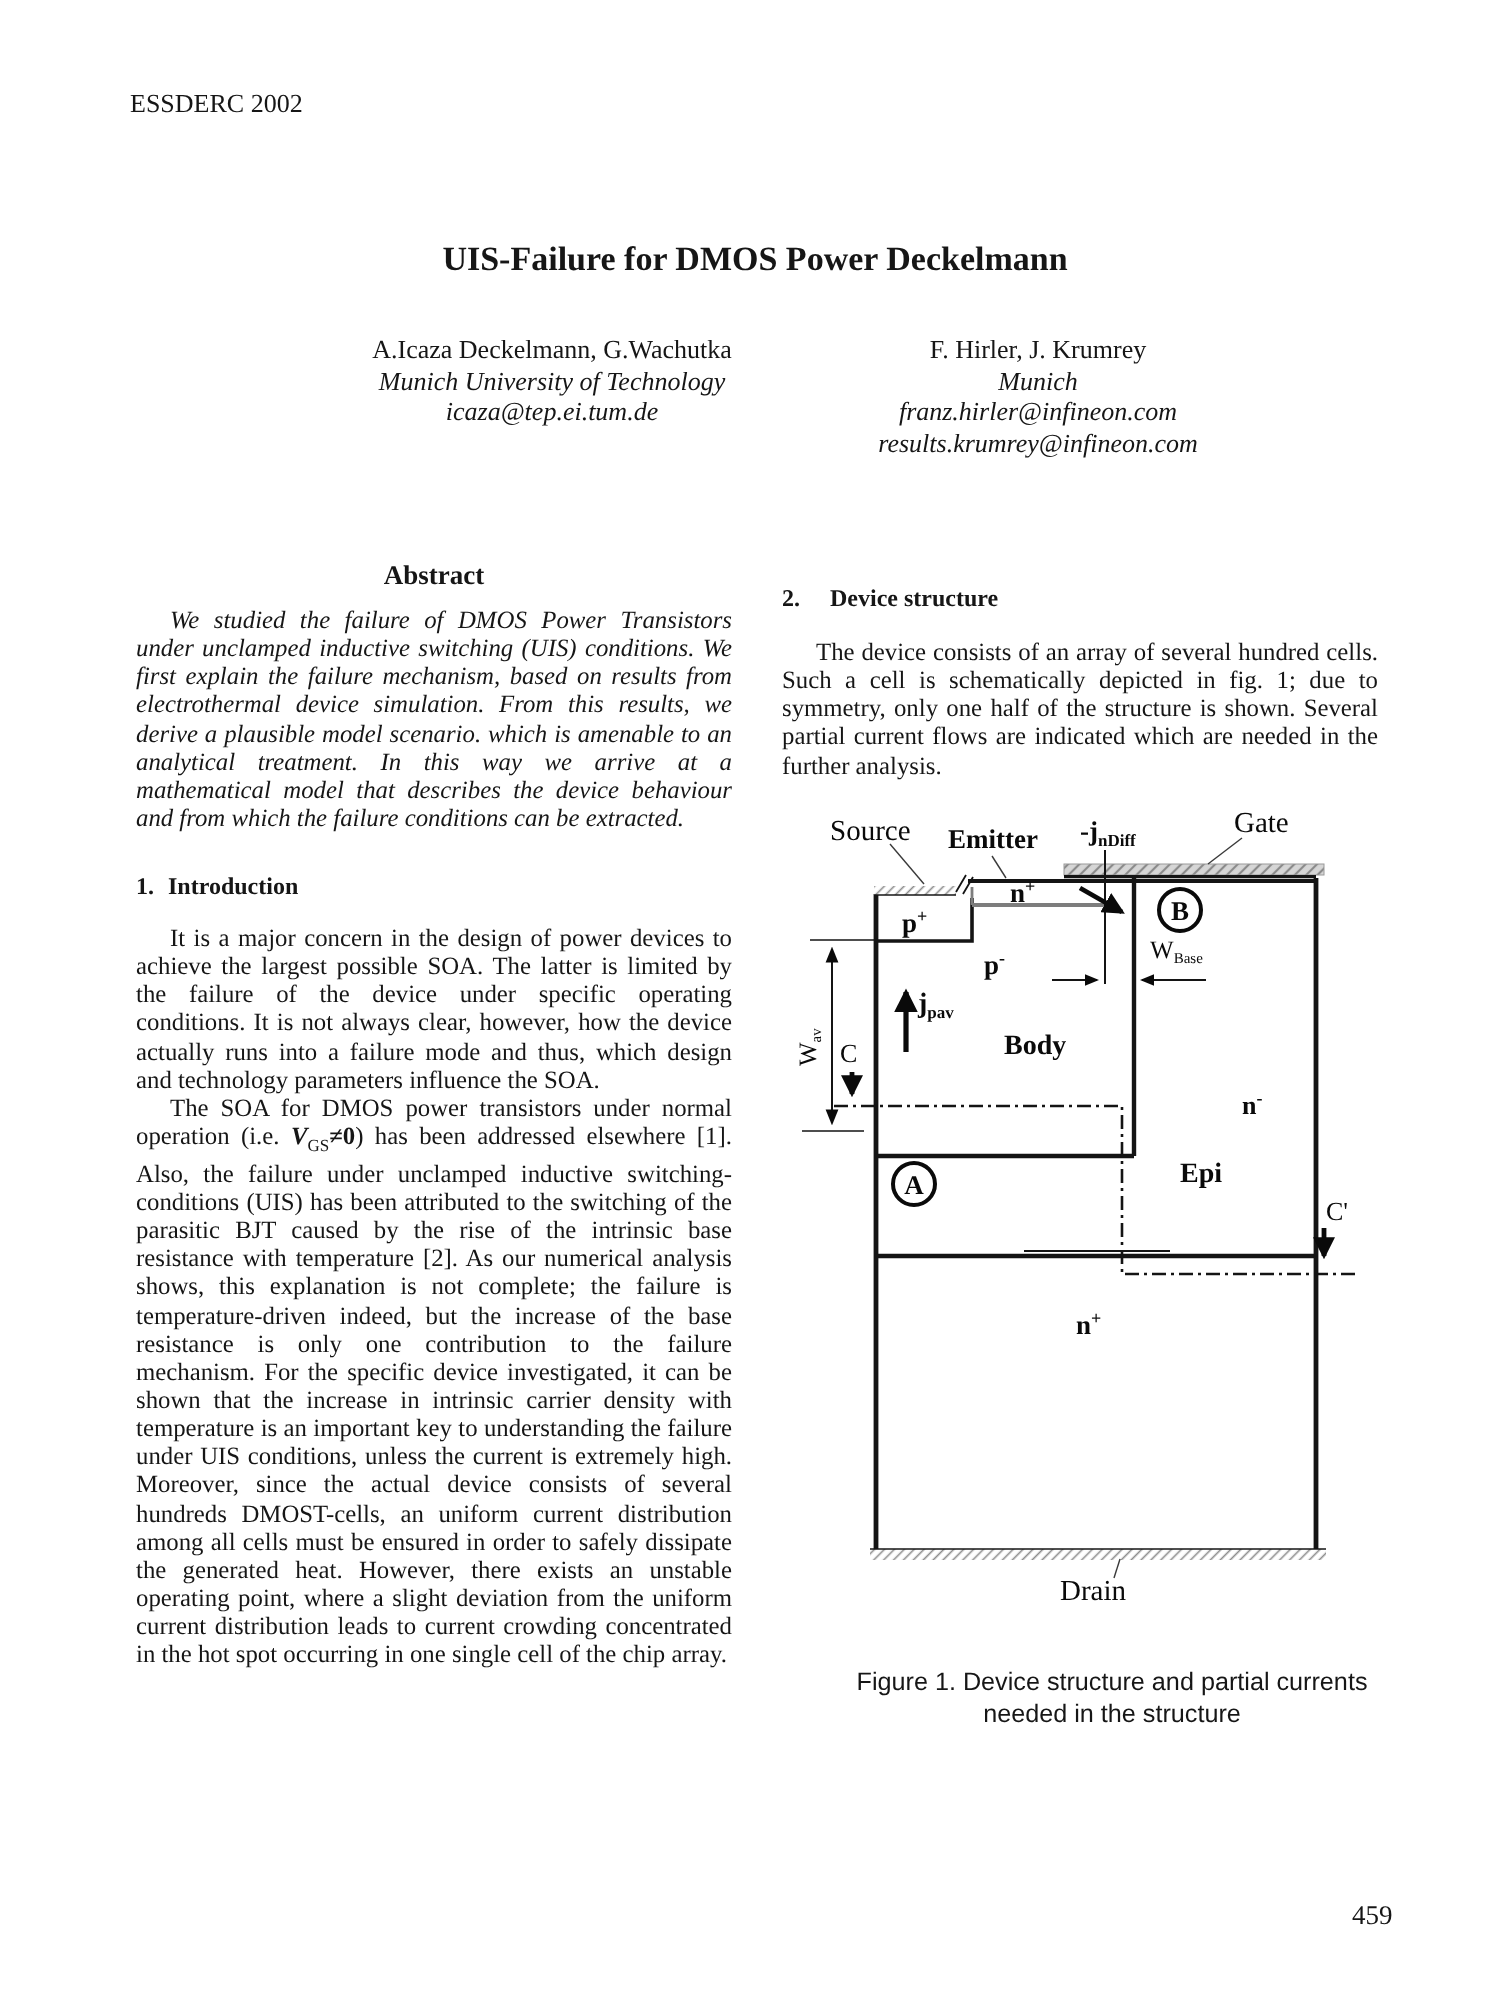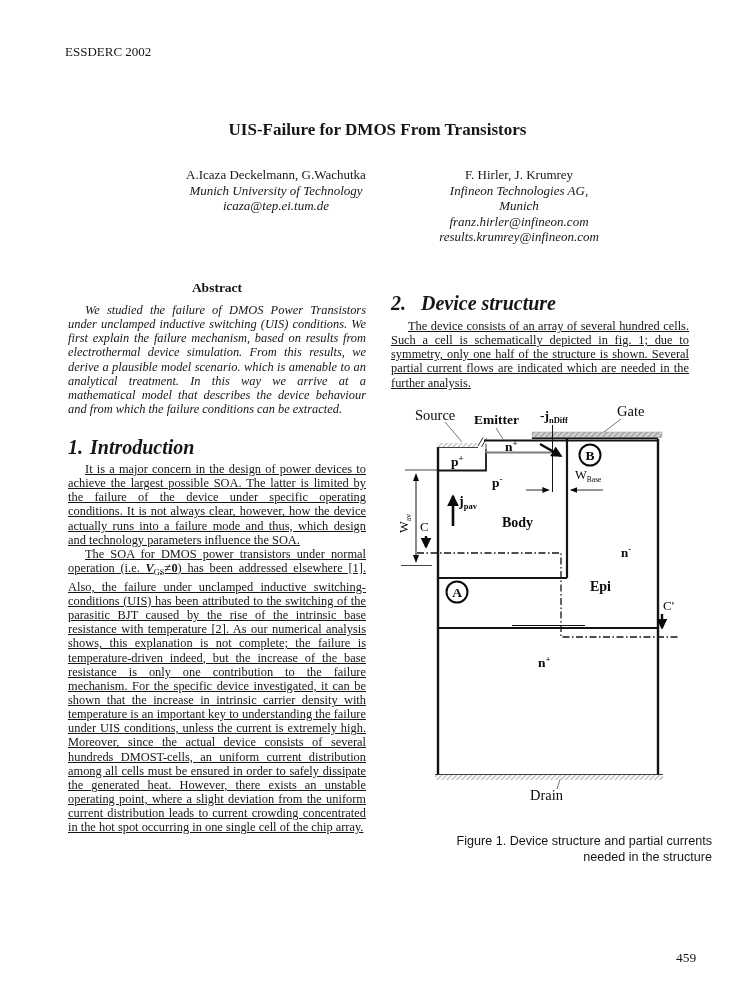--- a/index.html
+++ b/index.html
@@ -15,51 +15,50 @@
   .authors .it{font-style:italic;}
   .auth-left{left:126px;width:300px;text-align:center;}
   .auth-right{left:390px;width:258px;}
   .col{width:298px;}
   .leftcol{left:68px;}
   .rightcol{left:391px;}
   .abshead{top:280px;text-align:center;font-weight:bold;font-size:13.5px;}
   .abstext{top:303px;font-style:italic;font-size:12.4px;line-height:14.15px;
            text-align:justify;}
   .abstext p{margin:0;text-indent:17px;}
-  .sechead{font-weight:bold;font-size:20px;font-style:italic;}
+  .sechead{font-weight:bold;font-size:12px;}
   .sechead .gap1{display:inline-block;width:7px;}
   .sechead .gap2{display:inline-block;width:15px;}
-  .bodytext{font-size:12.4px;line-height:14.15px;text-align:justify;text-decoration:underline;}
+  .bodytext{font-size:12.4px;line-height:14.15px;text-align:justify;}
   .bodytext p{margin:0;text-indent:17px;}
   .introhead{top:436px;}
   .introtext{top:462px;}
   .devhead{top:292px;}
   .devtext{top:319px;}
   sub.gs{font-size:8.5px;}
   .figwrap{left:395px;top:400px;width:320px;height:410px;}
-  .caption{left:400px;top:834px;width:312px;text-align:right;
+  .caption{left:400px;top:834px;width:312px;text-align:center;
            font-family:"Liberation Sans",sans-serif;font-size:12.6px;line-height:15.5px;}
   svg text{fill:#0a0a0a;stroke:none;font-family:"Liberation Serif",serif;}
 </style>
 </head>
 <body>
 
 <div class="abs runhead">ESSDERC 2002</div>
 
-<div class="abs title">UIS-Failure for DMOS From Transistors</div>
+<div class="abs title">UIS-Failure for DMOS Power Deckelmann</div>
 
 <div class="abs authors auth-left">
   <div class="names">A.Icaza Deckelmann, G.Wachutka</div>
   <div class="it">Munich University of Technology</div>
   <div class="it">icaza@tep.ei.tum.de</div>
 </div>
 
 <div class="abs authors auth-right">
   <div class="names">F. Hirler, J. Krumrey</div>
-  <div class="it">Infineon Technologies AG,</div>
   <div class="it">Munich</div>
   <div class="it">franz.hirler@infineon.com</div>
   <div class="it">results.krumrey@infineon.com</div>
 </div>
 
 <div class="abs leftcol col abshead">Abstract</div>
 
 <div class="abs leftcol col abstext">
   <p>We studied the failure of DMOS Power Transistors under unclamped inductive switching (UIS) conditions. We first explain the failure mechanism, based on results from electrothermal device simulation. From this results, we derive a plausible model scenario. which is amenable to an analytical treatment. In this way we arrive at a mathematical model that describes the device behaviour and from which the failure conditions can be extracted.</p>
 </div>

